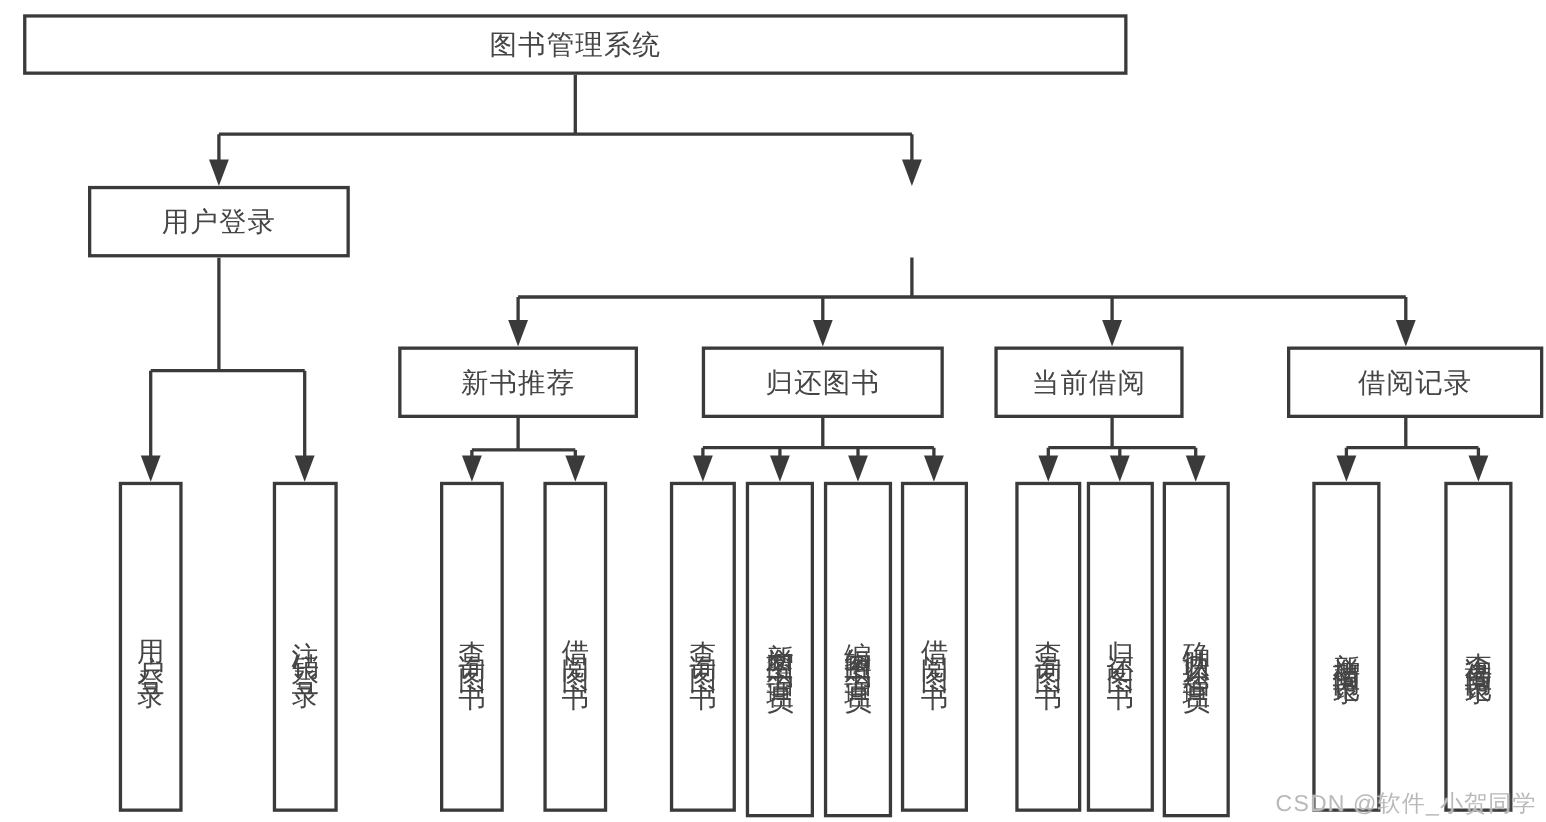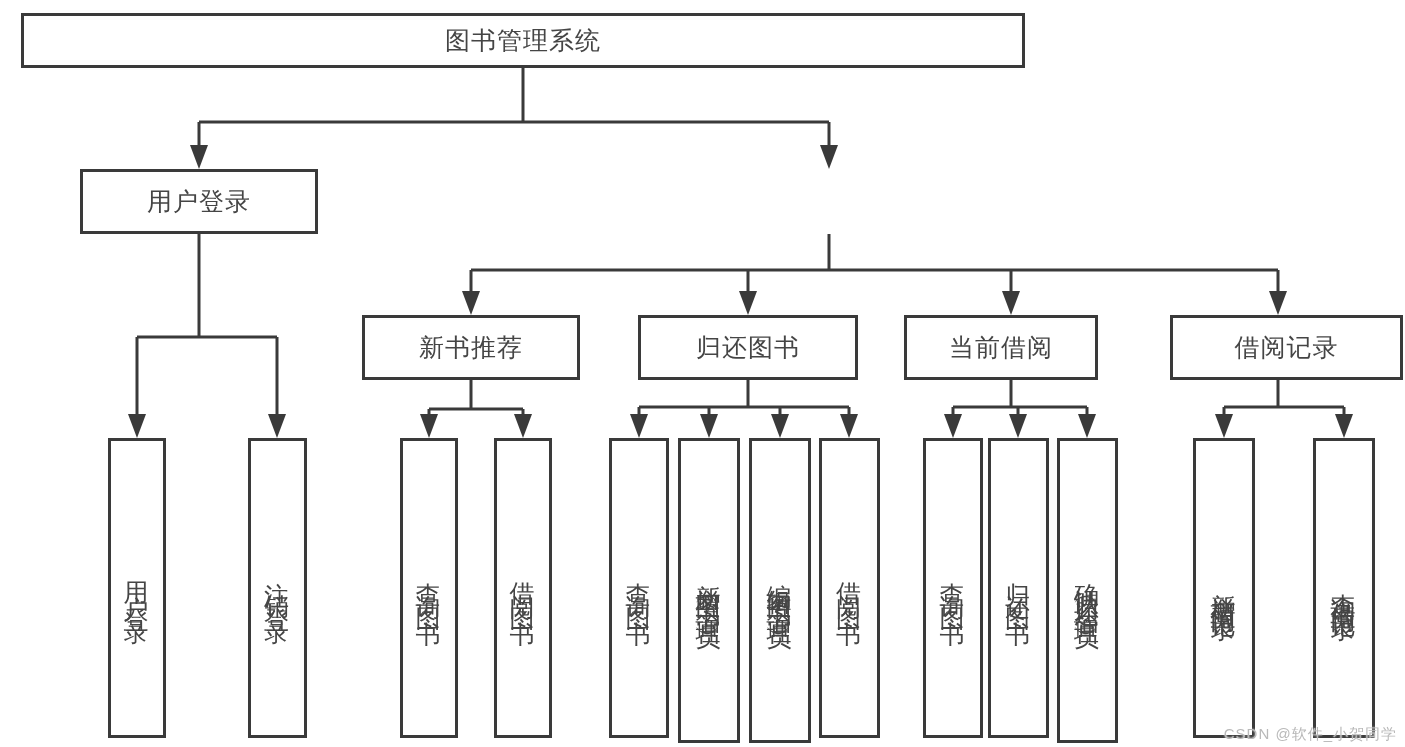--- a/index.html
+++ b/index.html
@@ -44,21 +44,21 @@
     text-orientation: mixed;
     white-space: nowrap;
   }
   .box.v.ls-wide span  { letter-spacing: 13px; }
   .box.v.ls-mid span   { letter-spacing: 5px; }
   .box.v.ls-tight span { letter-spacing: 6px; }
   .watermark {
     position: absolute;
     right: 8px;
     bottom: 3px;
-    font-size: 15px;
+    font-size: 21px;
     letter-spacing: 1px;
     color: #b9b9b9;
     text-shadow: 0 0 2px #ffffff;
     z-index: 3;
     white-space: nowrap;
   }
 </style>
 </head>
 <body>
 
@@ -107,21 +107,21 @@
   <div class="box h" style="left:80px; top:169px; width:238px; height:65px;">
     <span>用户登录</span>
   </div>
 
   <div class="box h" style="left:362px; top:315px; width:218px; height:65px;">
     <span>新书推荐</span>
   </div>
   <div class="box h" style="left:638px; top:315px; width:220px; height:65px;">
     <span>归还图书</span>
   </div>
-  <div class="box h" style="left:904px; top:315px; width:194px; height:65px;">
+  <div class="box h" style="left:904px; top:315px; width:172px; height:65px;">
     <span>当前借阅</span>
   </div>
   <div class="box h" style="left:1170px; top:315px; width:233px; height:65px;">
     <span>借阅记录</span>
   </div>
 
   <div class="box v ls-wide" style="left:108px; top:438px; width:58px; height:300px;">
     <span>用户登录</span>
   </div>
   <div class="box v ls-wide" style="left:248px; top:438px; width:59px; height:300px;">

